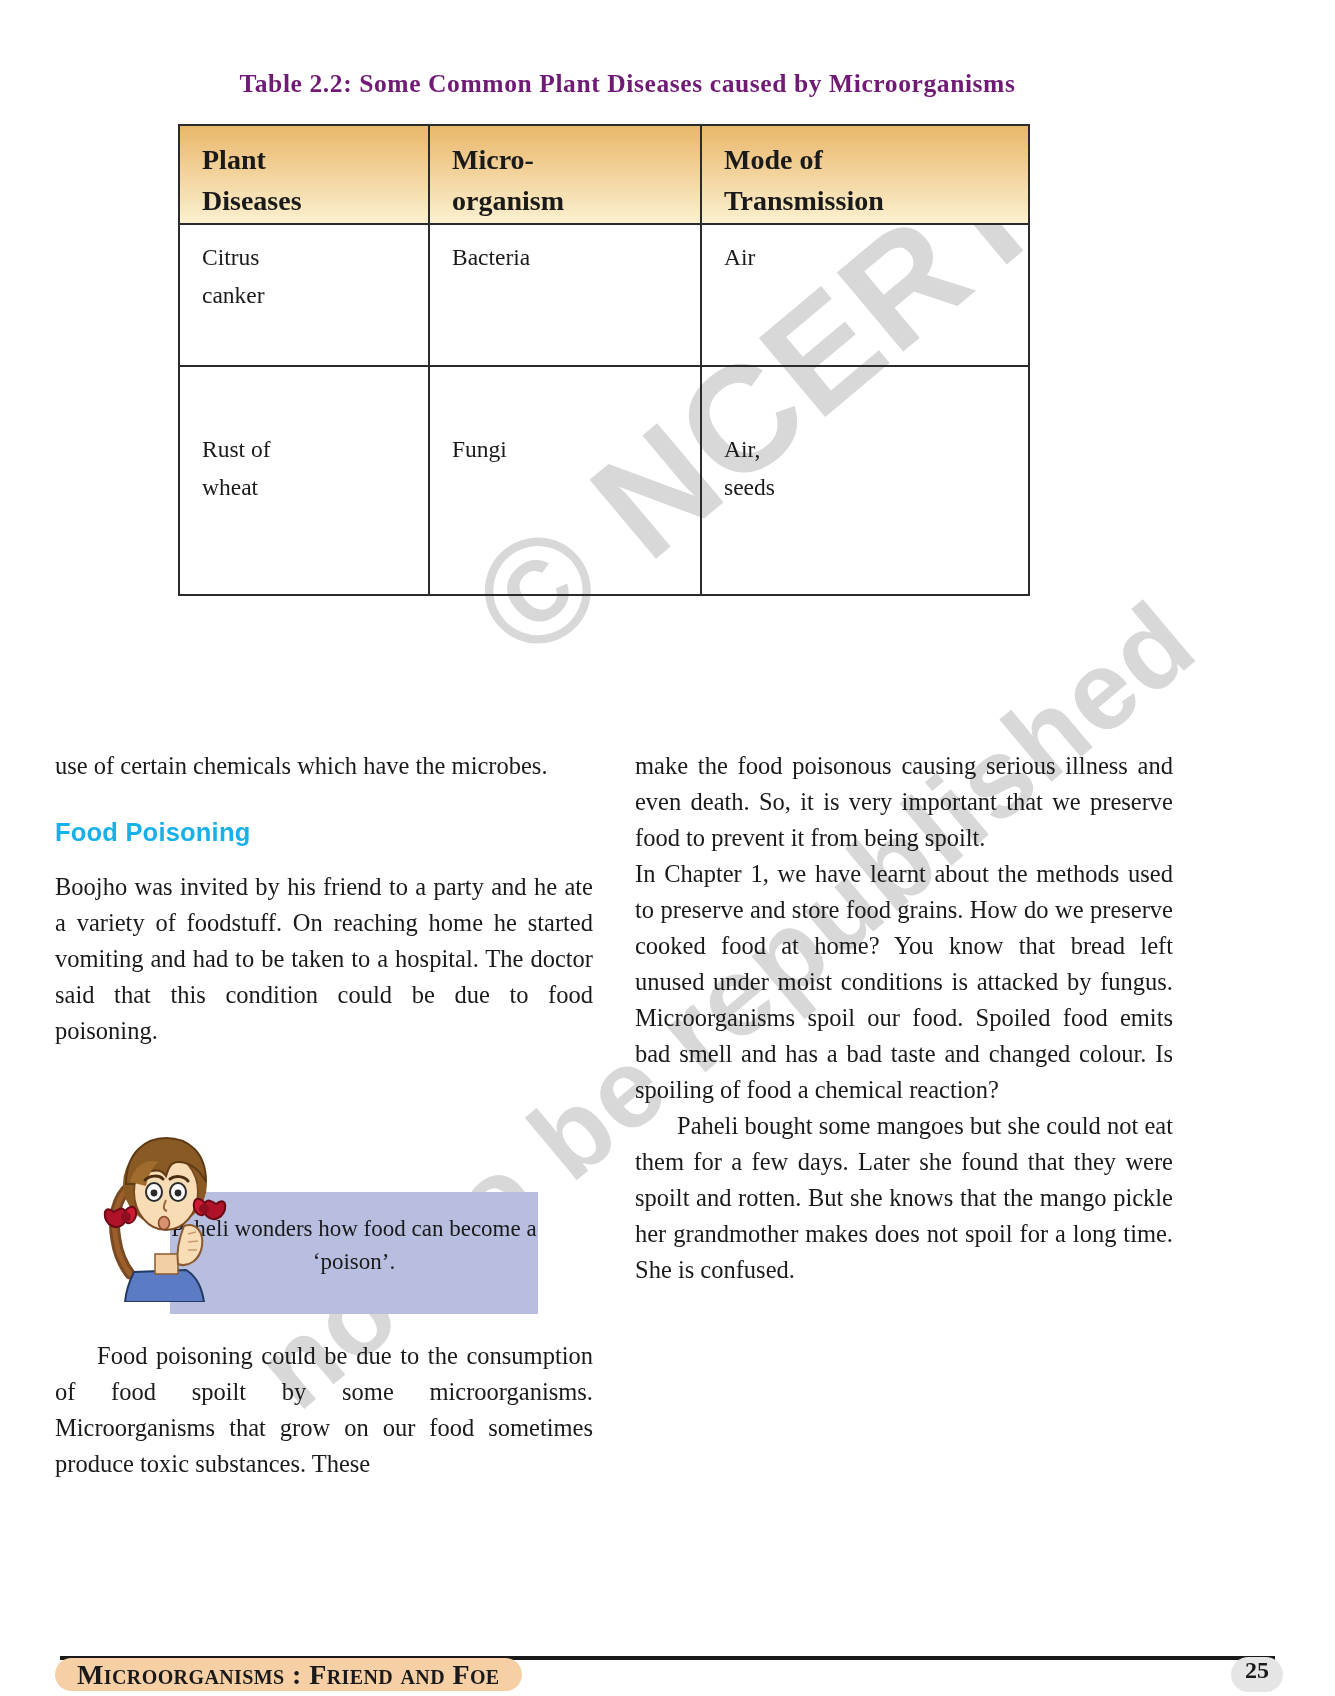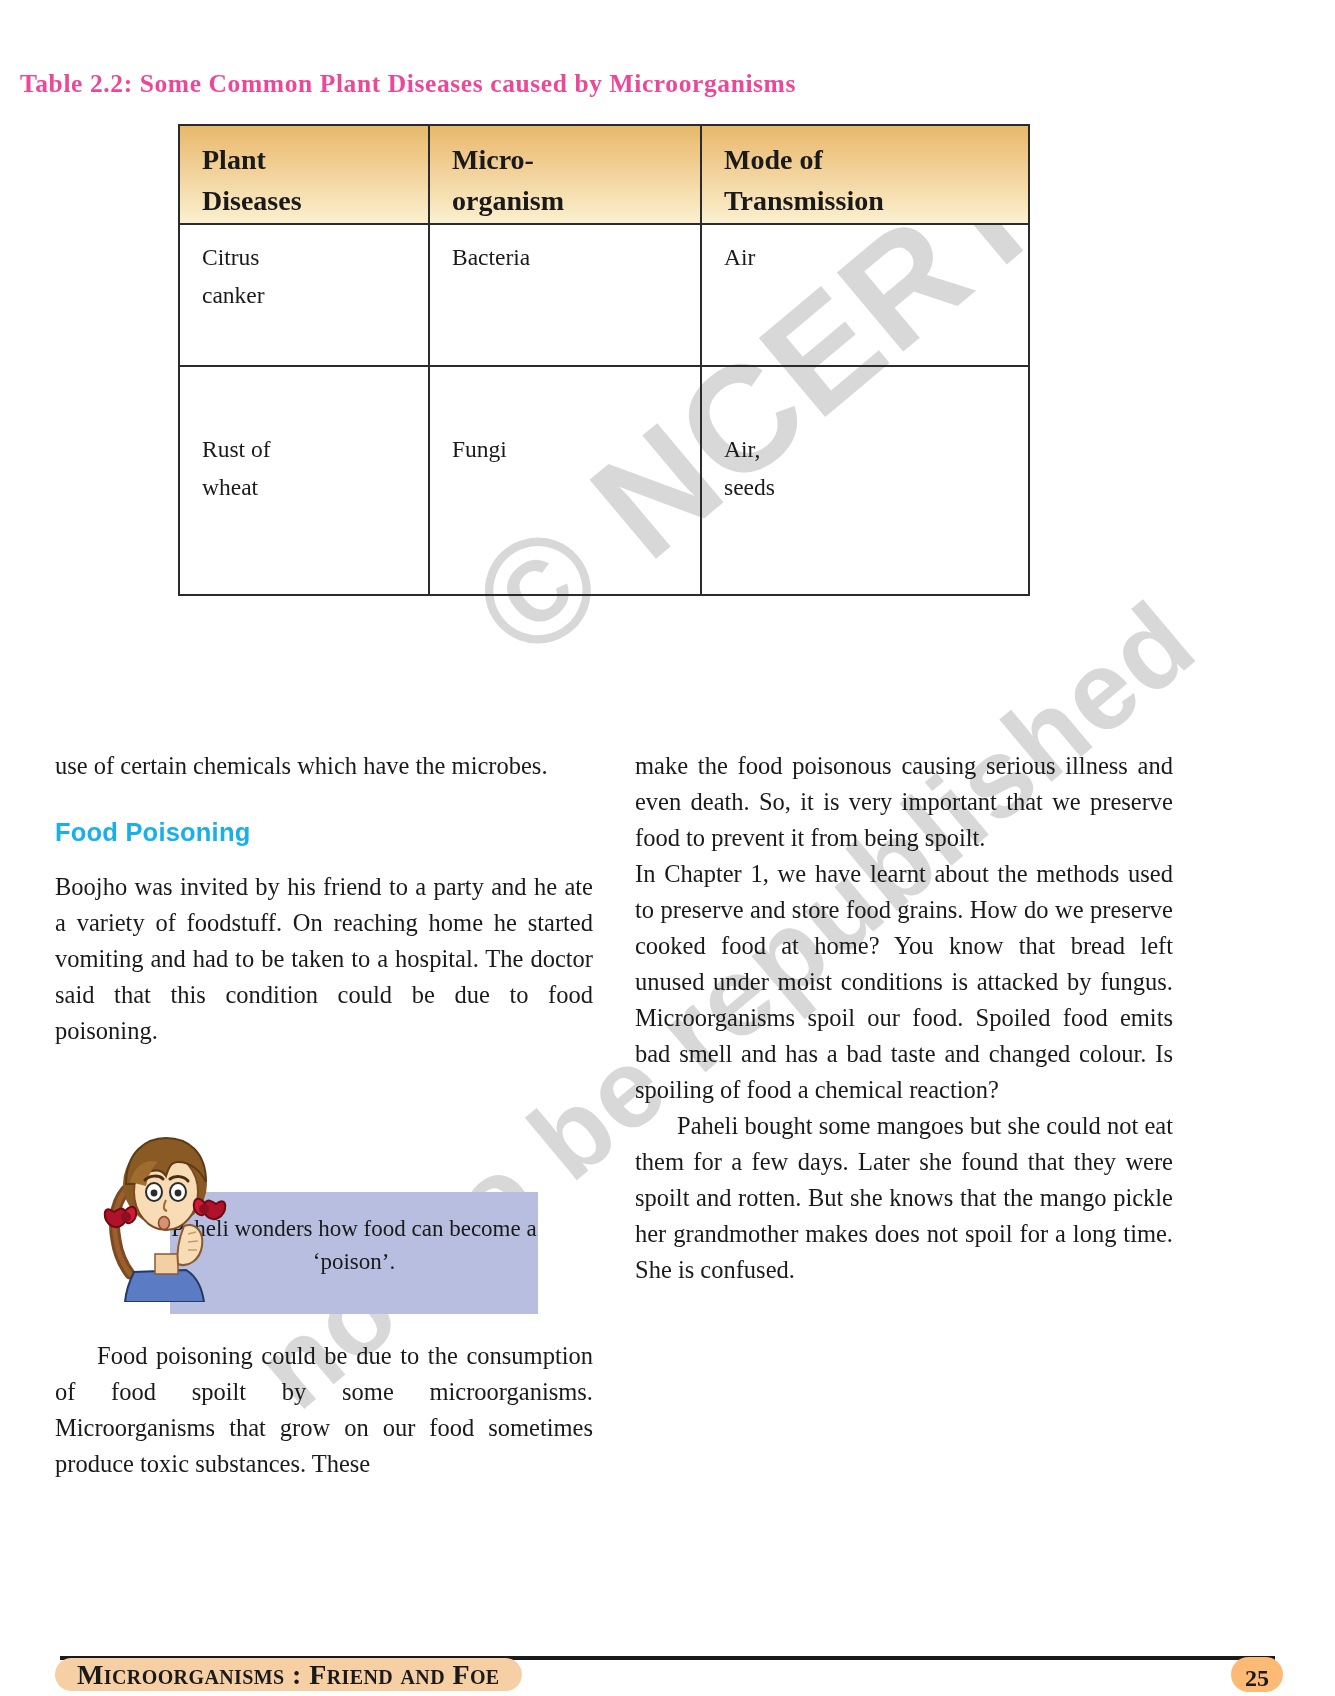--- a/index.html
+++ b/index.html
@@ -59,26 +59,26 @@
   }
 
   .content { position: relative; z-index: 2; }
 
   
   .table-caption {
     position: absolute;
     left: 0;
     top: 69px;
     width: 1255px;
+    text-align: center;
     font-family: "Liberation Serif", serif;
     font-weight: bold;
     font-size: 25.5px;
     letter-spacing: 0.6px;
-    color: #ec4899;
-    padding-left: 20px;
+    color: #701a75;
   }
 
   
   .tbl {
     position: absolute;
     left: 178px;
     top: 124px;
     width: 850px;
     border-collapse: collapse;
     table-layout: fixed;
@@ -213,24 +213,24 @@
     letter-spacing: 0.4px;
     color: #1a1a1a;
     white-space: nowrap;
   }
   .page-num {
     position: absolute;
     right: 52px;
     top: 1657px;
     width: 52px;
     height: 35px;
-    background: #fdba74;
+    background: #e5e5e5;
     border-radius: 18px;
     display: flex;
-    align-items: flex-end;
+    align-items: flex-start;
     justify-content: center;
   }
   .page-num span {
     font-family: "Liberation Serif", serif;
     font-weight: bold;
     font-size: 24px;
     color: #1a1a1a;
   }
 </style>
 </head>

